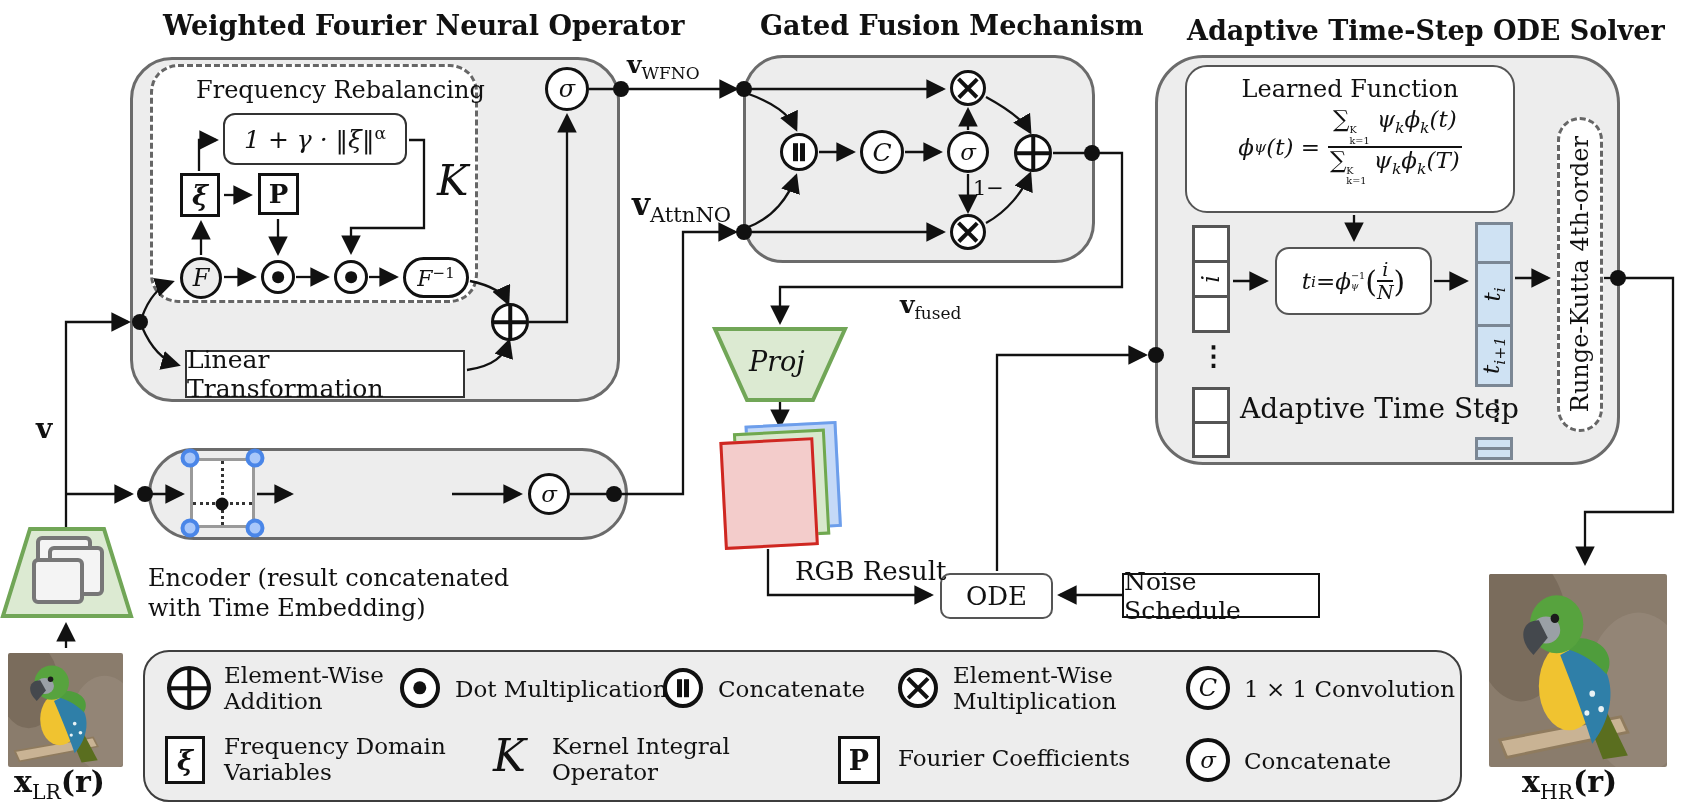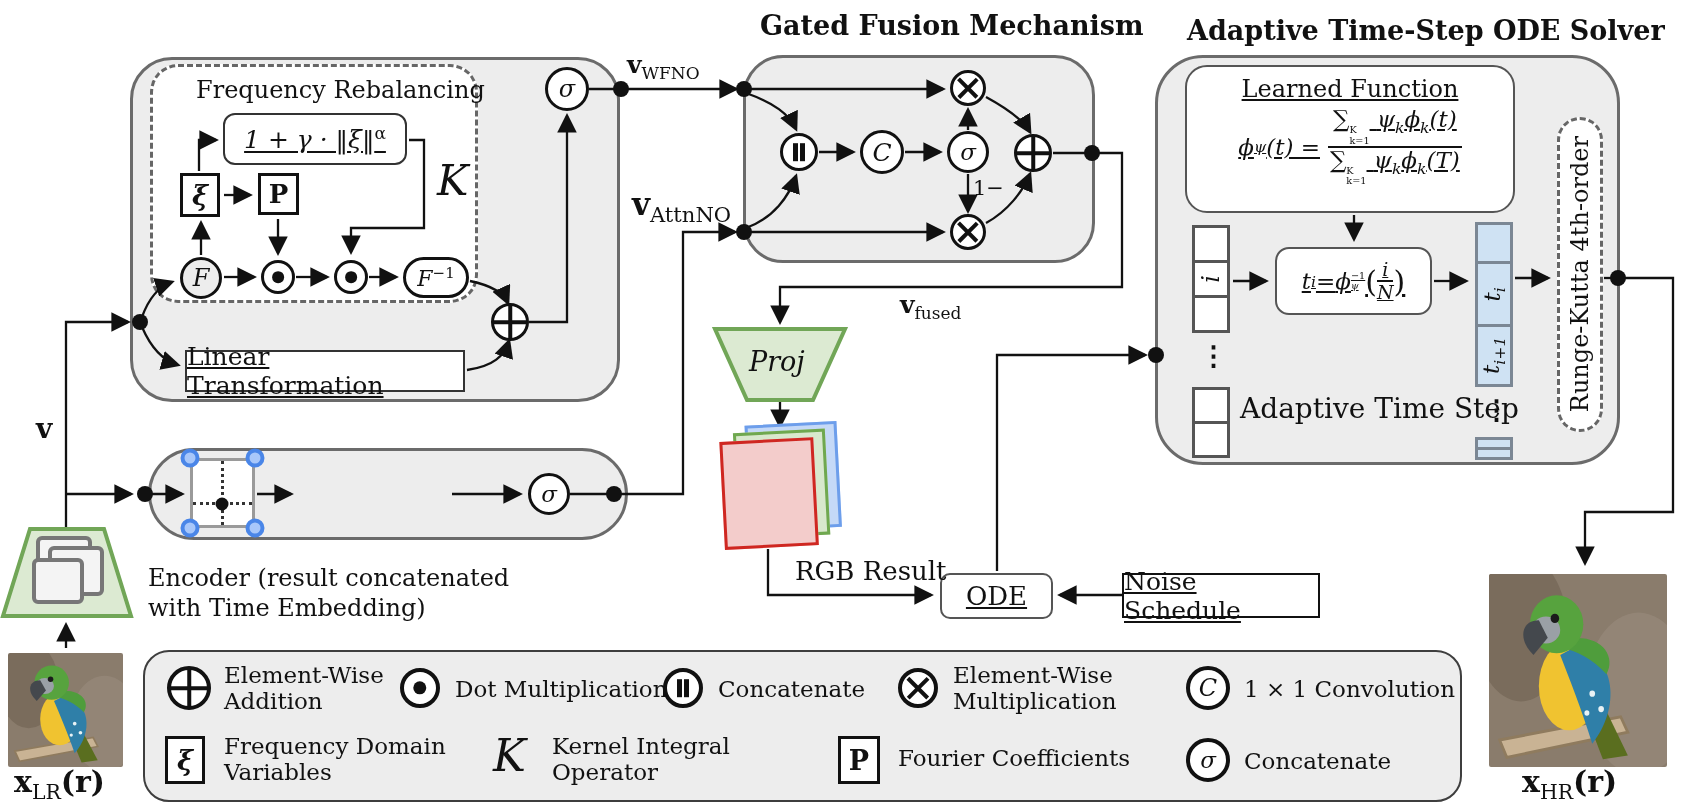--- a/index.html
+++ b/index.html
@@ -3,21 +3,21 @@
 <meta charset="utf-8">
 <style>
   html,body{margin:0;padding:0;background:#fff;}
   #canvas{position:relative;width:1682px;height:808px;background:#ffffff;overflow:hidden;
     font-family:"DejaVu Serif","Liberation Serif",serif;color:#111;}
   .abs{position:absolute;}
   
   .block{position:absolute;background:#ededed;border:3px solid #6b6b6b;border-radius:42px;box-sizing:border-box;}
   .dashedbox{position:absolute;background:#fff;border:3px dashed #666;border-radius:28px;box-sizing:border-box;}
   .whitebox{position:absolute;background:#fff;border:2px solid #333;box-sizing:border-box;
-    display:flex;align-items:center;justify-content:center;text-decoration:underline;}
+    display:flex;align-items:center;justify-content:center;}
   .title{position:absolute;font-weight:bold;font-size:27px;white-space:nowrap;}
   .subtitle{position:absolute;font-size:25px;white-space:nowrap;}
   
   .op{position:absolute;background:#fff;border:3.5px solid #111;border-radius:50%;box-sizing:border-box;
     display:flex;align-items:center;justify-content:center;}
   .op .lines{position:relative;width:100%;height:100%;}
   .op-plus .lines::before,.op-plus .lines::after,
   .op-x .lines::before,.op-x .lines::after{content:"";position:absolute;left:50%;top:50%;background:#111;}
   .op-plus .lines::before{width:100%;height:3.5px;transform:translate(-50%,-50%);}
   .op-plus .lines::after{width:3.5px;height:100%;transform:translate(-50%,-50%);}
@@ -57,20 +57,21 @@
 
 <div id="canvas">
 
   <div class="block" style="left:130px;top:57px;width:490px;height:345px;"></div>
   <div class="dashedbox" style="left:150px;top:64px;width:328px;height:239px;"></div>
   <div class="block" style="left:148px;top:448px;width:480px;height:92px;border-radius:46px;"></div>
   <div class="block" style="left:743px;top:55px;width:352px;height:208px;border-radius:40px;"></div>
   <div class="block" style="left:1155px;top:55px;width:465px;height:410px;border-radius:48px;"></div>
   <div class="block" style="left:143px;top:650px;width:1319px;height:152px;border-radius:26px;border-color:#3e3e3e;border-width:2.5px;"></div>
 
+  <div class="title lbl" style="left:163px;top:10px;">Weighted Fourier Neural Operator</div>
   <div class="title lbl" style="left:760px;top:10px;">Gated Fusion Mechanism</div>
   <div class="title lbl" style="left:1187px;top:15px;">Adaptive Time-Step ODE Solver</div>
 
   <svg class="wires" width="1682" height="808" viewBox="0 0 1682 808">
     <defs>
       <marker id="ah" viewBox="0 0 10 10" refX="8.5" refY="5" markerWidth="8.5" markerHeight="8.5" orient="auto-start-reverse">
         <path d="M0 0 L10 5 L0 10 z" fill="#111"></path>
       </marker>
     </defs>
     <g fill="none" stroke="#111" stroke-width="2.3">
@@ -155,21 +156,21 @@
   <div class="op op-dot node" style="left:334px;top:260px;width:34px;height:34px;">
       <span class="lines"></span>
     </div>
   <div class="op node" style="left:403px;top:257px;width:66px;height:41px;border-radius:21px;font-size:22px;">
     <span><span class="mathit">F</span><sup>−1</sup></span>
   </div>
   <div class="op op-plus node" style="left:491px;top:303px;width:38px;height:38px;">
       <span class="lines"></span>
     </div>
 
-  <div class="whitebox node" style="left:185px;top:350px;width:280px;height:42px;font-size:25px;">
+  <div class="whitebox node" style="left:185px;top:350px;width:280px;height:48px;font-size:25px;">
     <span>Linear Transformation</span>
   </div>
 
   <div class="op node" style="left:545px;top:67px;width:44px;height:44px;font-size:24px;">
     <span class="mathit">σ</span>
   </div>
 
   <div class="abs node" style="left:190px;top:458px;width:65px;height:70px;">
     <div class="abs" style="left:0;top:0;width:65px;height:70px;background:#fff;border:3px solid #9a9a9a;box-sizing:border-box;"></div>
     <div class="abs" style="left:31px;top:3px;width:0;height:64px;border-left:3px dotted #333;"></div>

